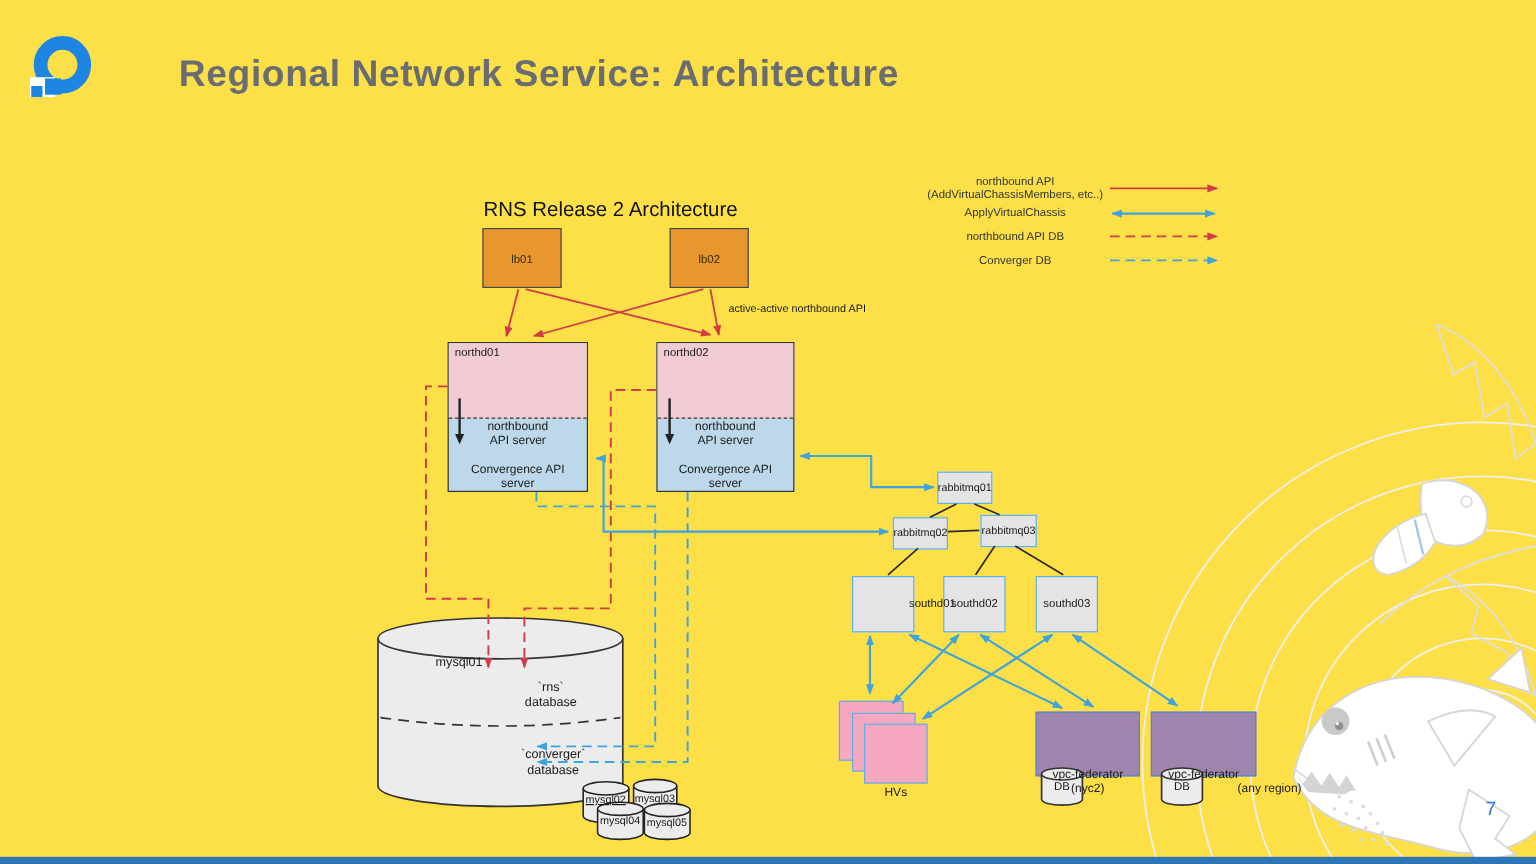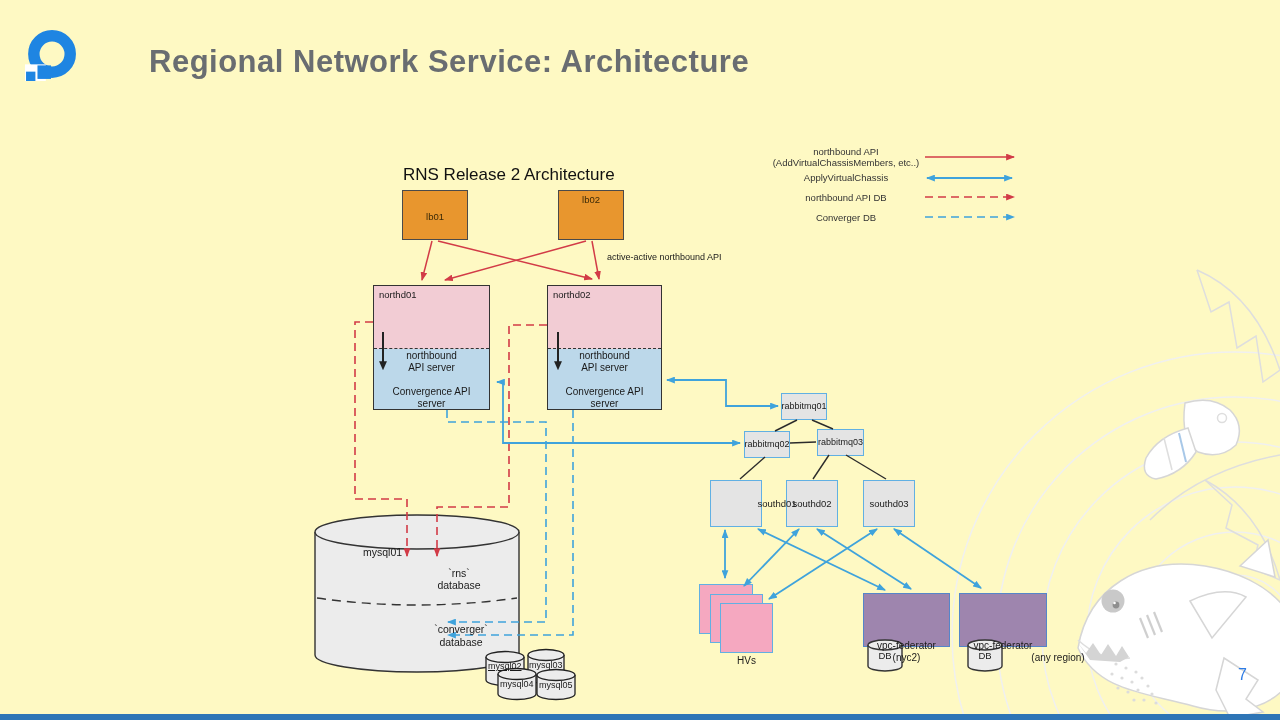--- a/index.html
+++ b/index.html
@@ -1,16 +1,16 @@
 <!DOCTYPE html>
 <html style="--lb-fill: #e8962e; --northd-top: #f2ccd4; --northd-bottom: #bcd8ea; --node-gray: #e4e4e4; --node-border-blue: #61b0e3; --hv-pink: #f5a8c0; --vpc-purple: #9e85ae; --vpc-border: #5585c9; --arrow-red: #d23b47; --arrow-blue: #3fa3dc; --accent-blue: #1e85e2; --page-number-blue: #2c7be5; --footer-bar: #2e75b6;"><head>
 <meta charset="utf-8">
 <style>
   html,body{margin:0;padding:0;background:#fff;}
-  .slide{position:relative;width:1280px;height:720px;background:#fef9c3;overflow:hidden;
+  .slide{position:relative;width:1280px;height:720px;background:#fde047;overflow:hidden;
          font-family:"Liberation Sans",sans-serif;color:#1a1a1a;}
   svg.layer{position:absolute;left:0;top:0;pointer-events:none;}
   #watermark{z-index:0;}
   #shapes{z-index:1;}
   #connectors{z-index:3;}
   .box{position:absolute;z-index:2;box-sizing:border-box;}
   .lbl{position:absolute;z-index:4;white-space:nowrap;color:#1a1a1a;}
   .ctr{text-align:center;}
   .slide-title{left:149px;top:44px;font-size:31px;font-weight:700;color:#696d71;letter-spacing:.5px;}
   .diag-title{left:403px;top:129px;font-size:17px;color:#111;margin-top:36px;}
@@ -113,21 +113,21 @@
     <div class="lbl ctr legend-lbl" style="left:757px;top:146px;width:178px;">northbound API</div>
     <div class="lbl ctr legend-lbl" style="left:757px;top:157px;width:178px;">(AddVirtualChassisMembers, etc..)</div>
     <div class="lbl ctr legend-lbl" style="left:757px;top:172px;width:178px;">ApplyVirtualChassis</div>
     <div class="lbl ctr legend-lbl" style="left:757px;top:192px;width:178px;">northbound API DB</div>
     <div class="lbl ctr legend-lbl" style="left:757px;top:212px;width:178px;">Converger DB</div>
   </div>
 
   <div class="box lb" style="left:402px;top:190px;width:66px;height:50px;"></div>
   <div class="lbl ctr s95" style="left:402px;top:211px;width:66px;color:#3b2a07;">lb01</div>
   <div class="box lb" style="left:558px;top:190px;width:66px;height:50px;"></div>
-  <div class="lbl ctr s95" style="left:558px;top:194px;width:66px;color:#3b2a07;">lb02</div>
+  <div class="lbl ctr s95" style="left:558px;top:211px;width:66px;color:#3b2a07;">lb02</div>
 
   <div class="box northd" style="left:373px;top:285px;width:117px;height:125px;">
     <div class="northd-top"></div>
   </div>
   <div class="lbl s95" style="left:379px;top:289px;">northd01</div>
   <div class="lbl ctr s10" style="left:373px;top:317px;width:117px;">northbound</div>
   <div class="lbl ctr s10" style="left:373px;top:329px;width:117px;">API server</div>
   <div class="lbl ctr s10" style="left:373px;top:353px;width:117px;">Convergence API</div>
   <div class="lbl ctr s10" style="left:373px;top:365px;width:117px;">server</div>
 

